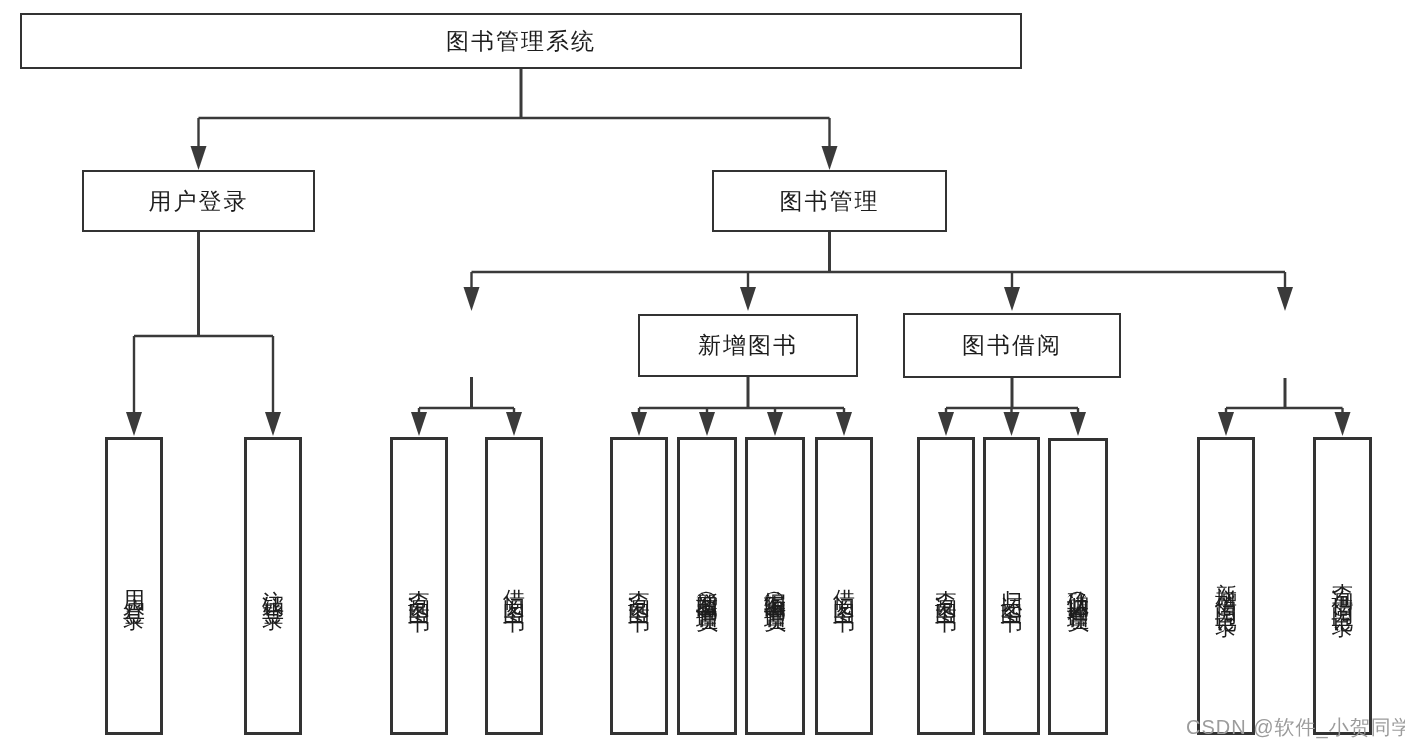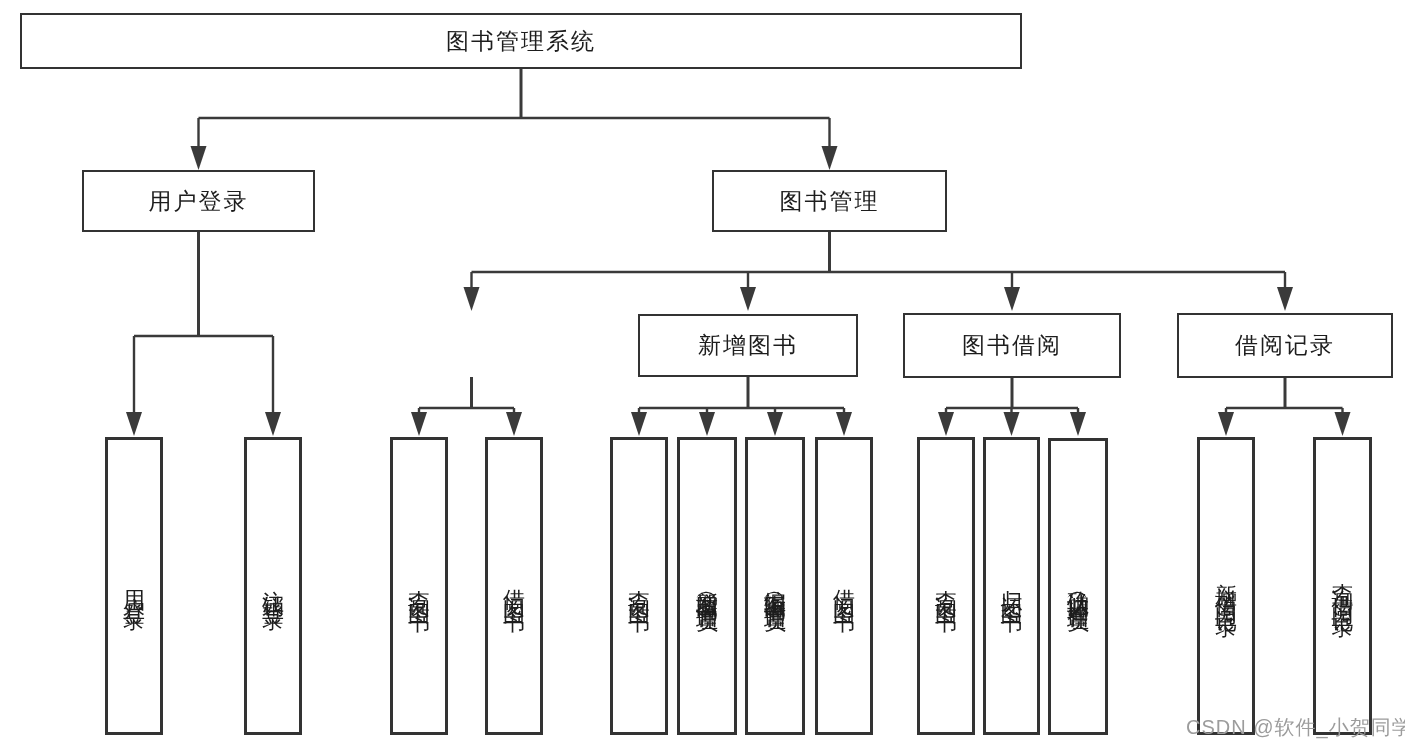--- a/index.html
+++ b/index.html
@@ -141,23 +141,20 @@
   <div class="node" style="left:712px;top:170px;width:235px;height:62px">
     <span>图书管理</span>
   </div>
 
   <div class="node" style="left:638px;top:314px;width:220px;height:63px">
     <span>新增图书</span>
   </div>
   <div class="node" style="left:903px;top:313px;width:218px;height:65px">
     <span>图书借阅</span>
   </div>
-  <div class="node" style="left:1177px;top:313px;width:216px;height:65px">
-    <span>借阅记录</span>
-  </div>
 
   <div class="node leaf" style="left:105px;top:437px;width:58px;height:298px">
     <span>用户登录</span>
   </div>
   <div class="node leaf" style="left:244px;top:437px;width:58px;height:298px">
     <span>注销登录</span>
   </div>
 
   <div class="node leaf" style="left:390px;top:437px;width:58px;height:298px">
     <span>查询图书</span>

